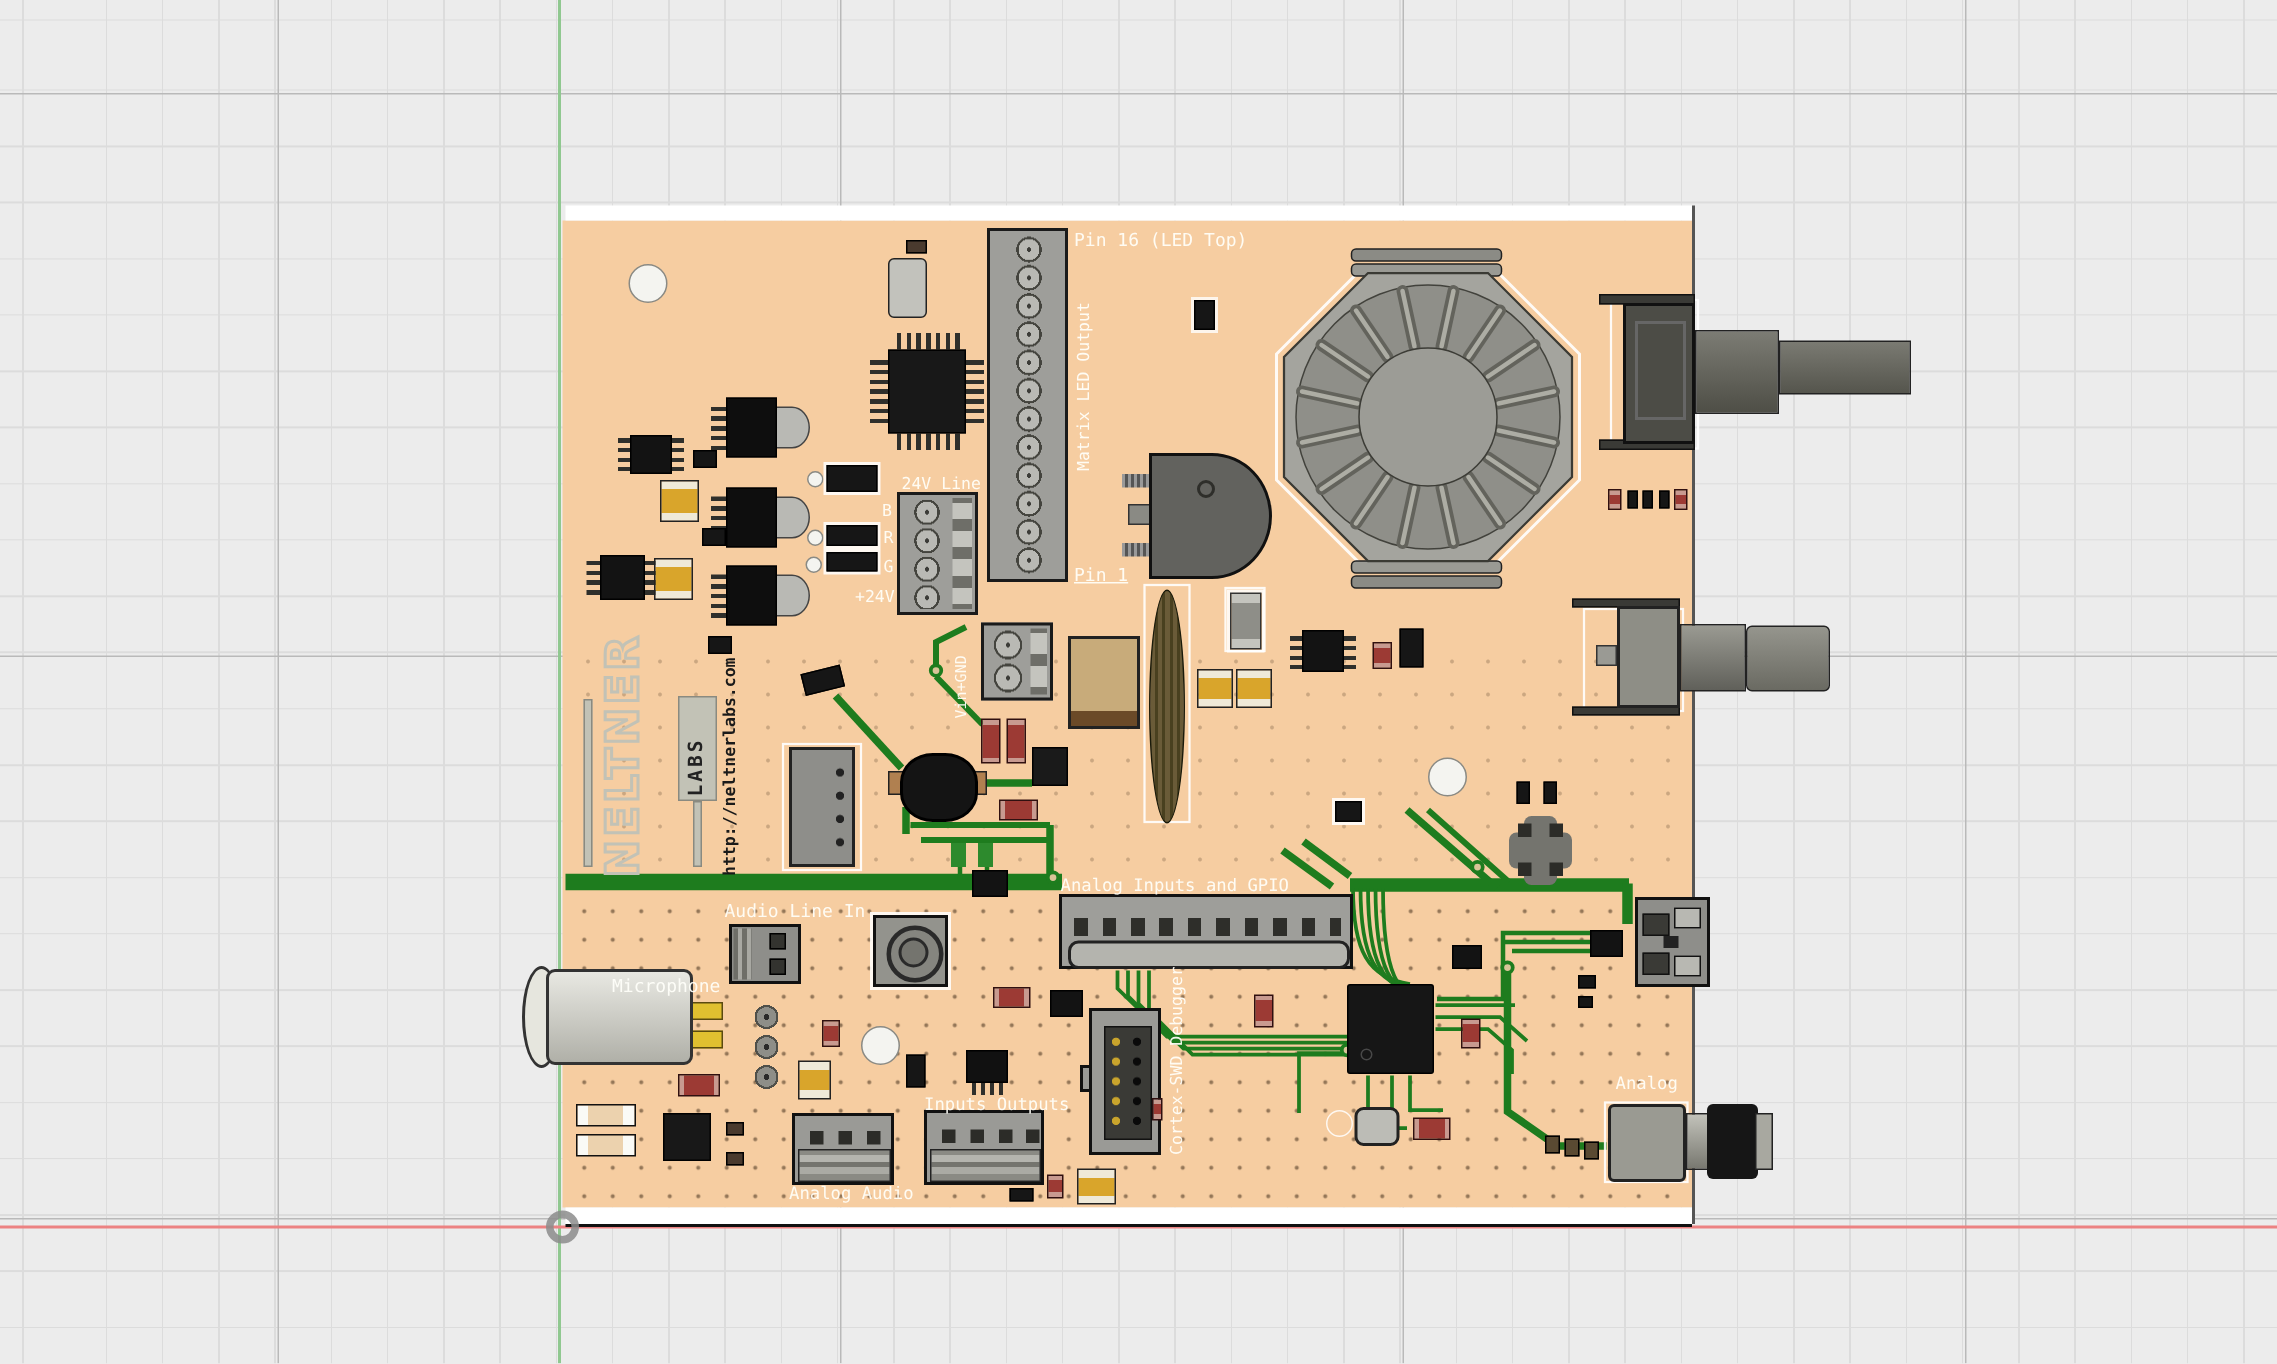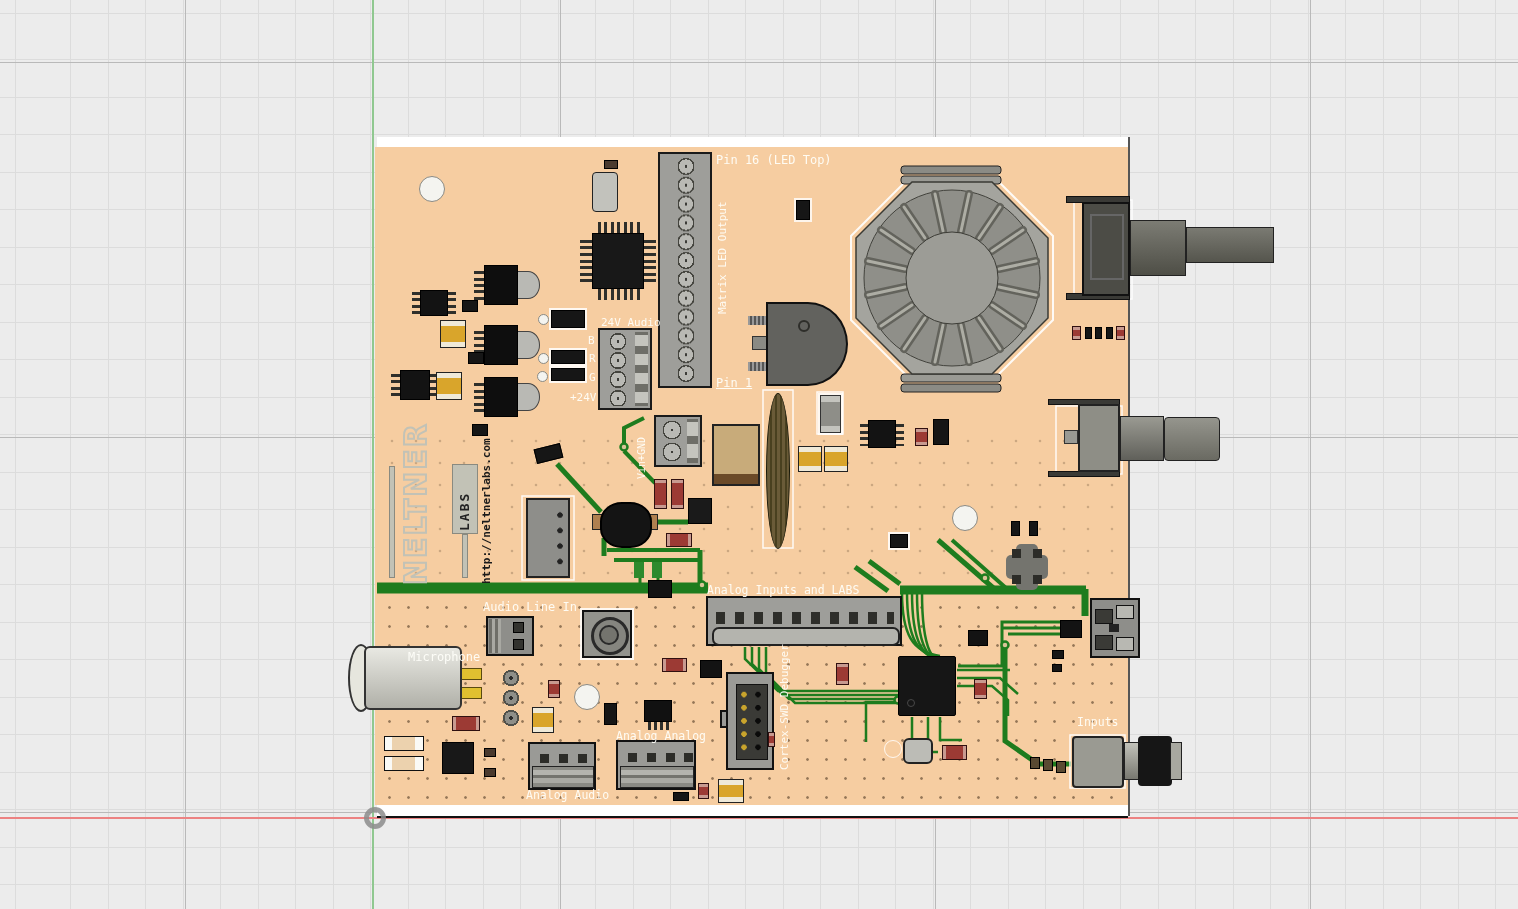--- a/index.html
+++ b/index.html
@@ -400,27 +400,27 @@
   <div class="cmp" style="left:1124px;top:742px;width:36px;height:38px;background:linear-gradient(#c2c2ba,#787870);border:1px solid #222;"></div>
   <div class="cmp" style="left:1138px;top:736px;width:34px;height:50px;background:#161616;border-radius:4px;"></div>
   <div class="cmp" style="left:1170px;top:742px;width:12px;height:38px;background:#a8a8a0;border:1px solid #222;"></div>
   <div class="cmp" style="left:1072px;top:736px;width:52px;height:52px;background:#9a9a92;border:2px solid #222;border-radius:4px;"></div>
 
   <div class="cmp" style="left:364px;top:807px;width:22px;height:22px;border:5px solid rgba(140,140,140,.85);border-radius:50%;z-index:6;"></div>
 
   <span class="lab" style="left:716px;top:153px;">Pin 16 (LED Top)</span>
   <span class="lab vtext" style="left:716px;top:196px;height:118px;font-size:11px;">Matrix LED Output</span>
   <span class="lab" style="left:716px;top:376px;text-decoration:underline;">Pin 1</span>
-  <span class="lab" style="left:601px;top:316px;font-size:11px;">24V Audio</span>
+  <span class="lab" style="left:601px;top:316px;font-size:11px;">24V Line</span>
   <span class="lab" style="left:588px;top:334px;font-size:11px;">B</span>
   <span class="lab" style="left:589px;top:352px;font-size:11px;">R</span>
   <span class="lab" style="left:589px;top:371px;font-size:11px;">G</span>
   <span class="lab" style="left:570px;top:391px;font-size:11px;">+24V</span>
   <span class="lab vtext" style="left:636px;top:417px;height:62px;font-size:10px;">Vin+GND</span>
   <span class="lab" style="left:483px;top:600px;">Audio Line In</span>
   <span class="lab" style="left:408px;top:650px;">Microphone</span>
-  <span class="lab" style="left:707px;top:583px;font-size:11.5px;">Analog Inputs and LABS</span>
+  <span class="lab" style="left:707px;top:583px;font-size:11.5px;">Analog Inputs and GPIO</span>
   <span class="lab vtext" style="left:778px;top:648px;height:122px;font-size:11px;">Cortex-SWD Debugger</span>
-  <span class="lab" style="left:616px;top:729px;font-size:11.5px;">Analog Analog</span>
+  <span class="lab" style="left:616px;top:729px;font-size:11.5px;">Inputs Outputs</span>
   <span class="lab" style="left:526px;top:788px;font-size:11.5px;">Analog Audio</span>
-  <span class="lab" style="left:1077px;top:715px;font-size:11.5px;">Inputs</span>
+  <span class="lab" style="left:1077px;top:715px;font-size:11.5px;">Analog</span>
 
 </div>
 
 </body></html>

